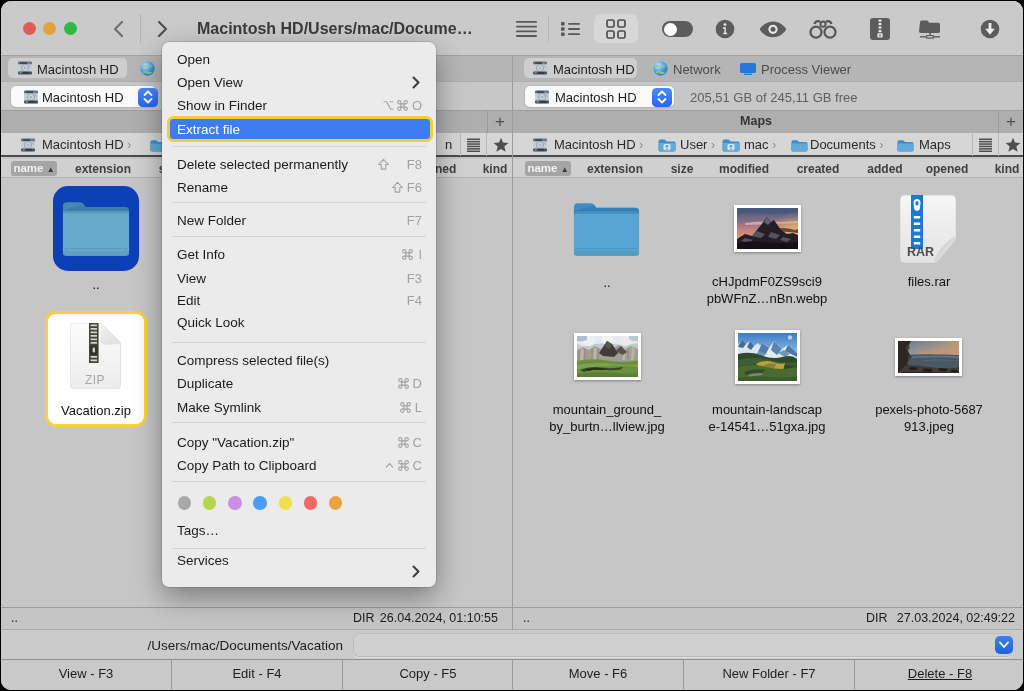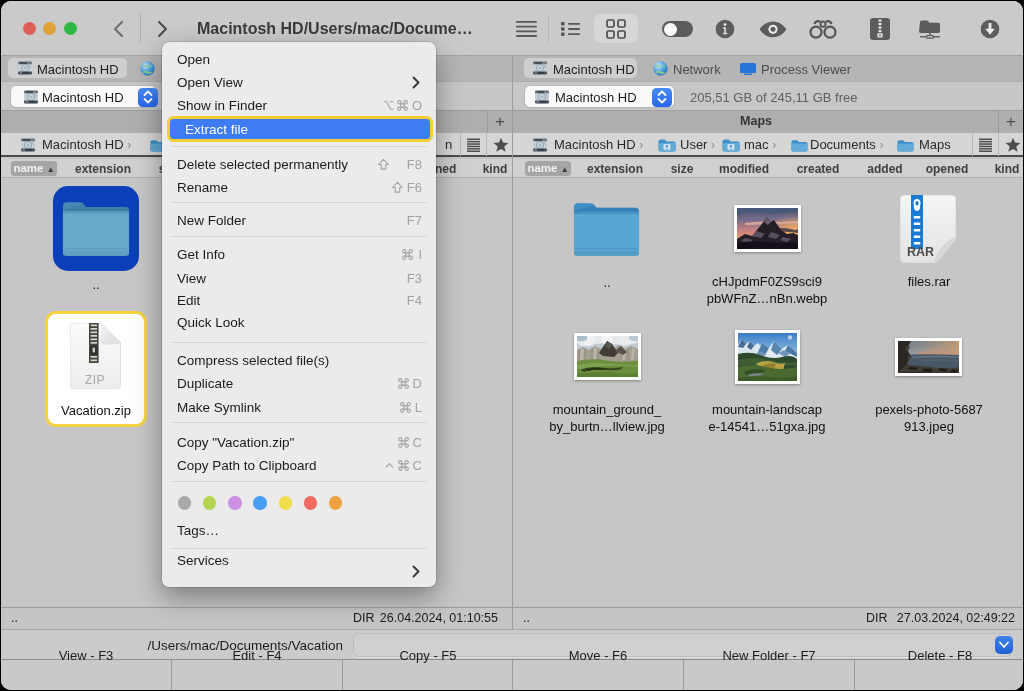--- a/index.html
+++ b/index.html
@@ -30,21 +30,21 @@
 .cap{position:absolute;font-size:13px;color:#111;text-align:center;transform:translateX(-50%);line-height:16.5px;white-space:pre;}
 .thumb{position:absolute;background:#fff;box-shadow:0 1px 2.5px rgba(0,0,0,0.35);padding:3px;}
 .thumb svg{display:block;}
 
 #menu{position:absolute;left:161px;top:41px;width:274px;height:545px;background:#ebebeb;border-radius:7px;box-shadow:0 0 0 0.5px rgba(0,0,0,0.22), 0 10px 28px rgba(0,0,0,0.38);}
 .mi{position:absolute;left:15px;font-size:13.5px;color:#1b1b1b;white-space:nowrap;line-height:23px;height:23px;}
 .ms{position:absolute;right:14px;font-size:13px;color:#a2a2a2;line-height:23px;height:23px;display:flex;align-items:center;gap:1px;}
 .sep{position:absolute;left:10px;width:254px;height:1px;background:#d4d4d4;}
 .dot{position:absolute;width:13.5px;height:13.5px;border-radius:50%;top:454.2px;}
 
-.fn{position:absolute;top:647px;font-size:13px;color:#1d1d1d;transform:translateX(-50%);}
+.fn{position:absolute;top:665px;font-size:13px;color:#1d1d1d;transform:translateX(-50%);}
 .fndiv{position:absolute;top:659px;width:1px;height:30px;background:#9a9a9a;}
 .crumbtxt{position:absolute;top:136px;font-size:13px;color:#2a2a2a;white-space:nowrap;}
 .gt{color:#8a8a8a;font-size:12px;}
 </style></head>
 <body>
 <div id="win">
  <div class="abs" id="titlebar"></div>
  <div class="abs" id="tabrow"></div>
  <div class="abs" id="driverow"></div>
  <div class="abs" id="titlerow"></div>
@@ -550,21 +550,21 @@
  <div class="abs" style="left:994px;top:635px;width:18px;height:18px;border-radius:5px;background:linear-gradient(#3e80ea,#1f63d4);"></div>
  <svg class="abs" style="left:997px;top:640px;" width="12" height="8" viewBox="0 0 12 8">
       <path d="M2 1.5 L6 6 L10 1.5" fill="none" stroke="#fff" stroke-width="1.8" stroke-linecap="round" stroke-linejoin="round"></path>
     </svg>
 
  <div class="fn" style="left:85px;">View - F3</div>
  <div class="fn" style="left:256px;">Edit - F4</div>
  <div class="fn" style="left:427px;">Copy - F5</div>
  <div class="fn" style="left:597px;">Move - F6</div>
  <div class="fn" style="left:768px;">New Folder - F7</div>
- <div class="fn" style="left:939px;">Delete - F8</div>
+ <div class="fn" style="left:939px;text-decoration:underline;">Delete - F8</div>
  <div class="fndiv" style="left:170px;"></div>
  <div class="fndiv" style="left:341px;"></div>
  <div class="fndiv" style="left:511px;"></div>
  <div class="fndiv" style="left:682px;"></div>
  <div class="fndiv" style="left:853px;"></div>
 
  <div id="menu">
   <div class="mi" style="top:5.8px;">Open</div>
   <div class="mi" style="top:28.8px;">Open View</div>
   <svg class="abs" style="right:16px;top:34px;" width="8" height="13" viewBox="0 0 8 13">
@@ -574,21 +574,21 @@
   <div class="ms" style="top:51.8px;">
         <svg width="13" height="13" viewBox="0 0 24 24">
           <path d="M3 5h5.5L16 19h5M14.5 5H21" fill="none" stroke="#a2a2a2" stroke-width="2"></path>
         </svg>
         <svg width="13" height="13" viewBox="0 0 24 24">
           <path d="M18 3a3 3 0 0 0-3 3v12a3 3 0 1 0 3-3H6a3 3 0 1 0 3 3V6a3 3 0 1 0-3 3h12a3 3 0 1 0-3-3" fill="none" stroke="#a2a2a2" stroke-width="2"></path>
         </svg>
         <span style="margin-left:2px;">O</span>
       </div>
   <div class="abs" style="left:5px;top:74px;width:266px;height:26px;border-radius:6.5px;border:3px solid #f2ce33;background:#3d7cf3;"></div>
-  <div class="mi" style="top:75.5px;color:#fff;margin-left:8px;">Extract file</div>
+  <div class="mi" style="top:75.5px;color:#fff;">Extract file</div>
   <div class="sep" style="top:104px;"></div>
   <div class="mi" style="top:111.4px;">Delete selected permanently</div>
   <div class="ms" style="top:111.4px;">
         <svg width="13" height="13" viewBox="0 0 24 24">
           <path d="M12 2.5 L21 12 H16.2 V20.5 H7.8 V12 H3 Z" fill="none" stroke="#a2a2a2" stroke-width="2" stroke-linejoin="round"></path>
         </svg>
         <span style="margin-left:16px;">F8</span>
       </div>
   <div class="mi" style="top:134px;">Rename</div>
   <div class="ms" style="top:134px;">

